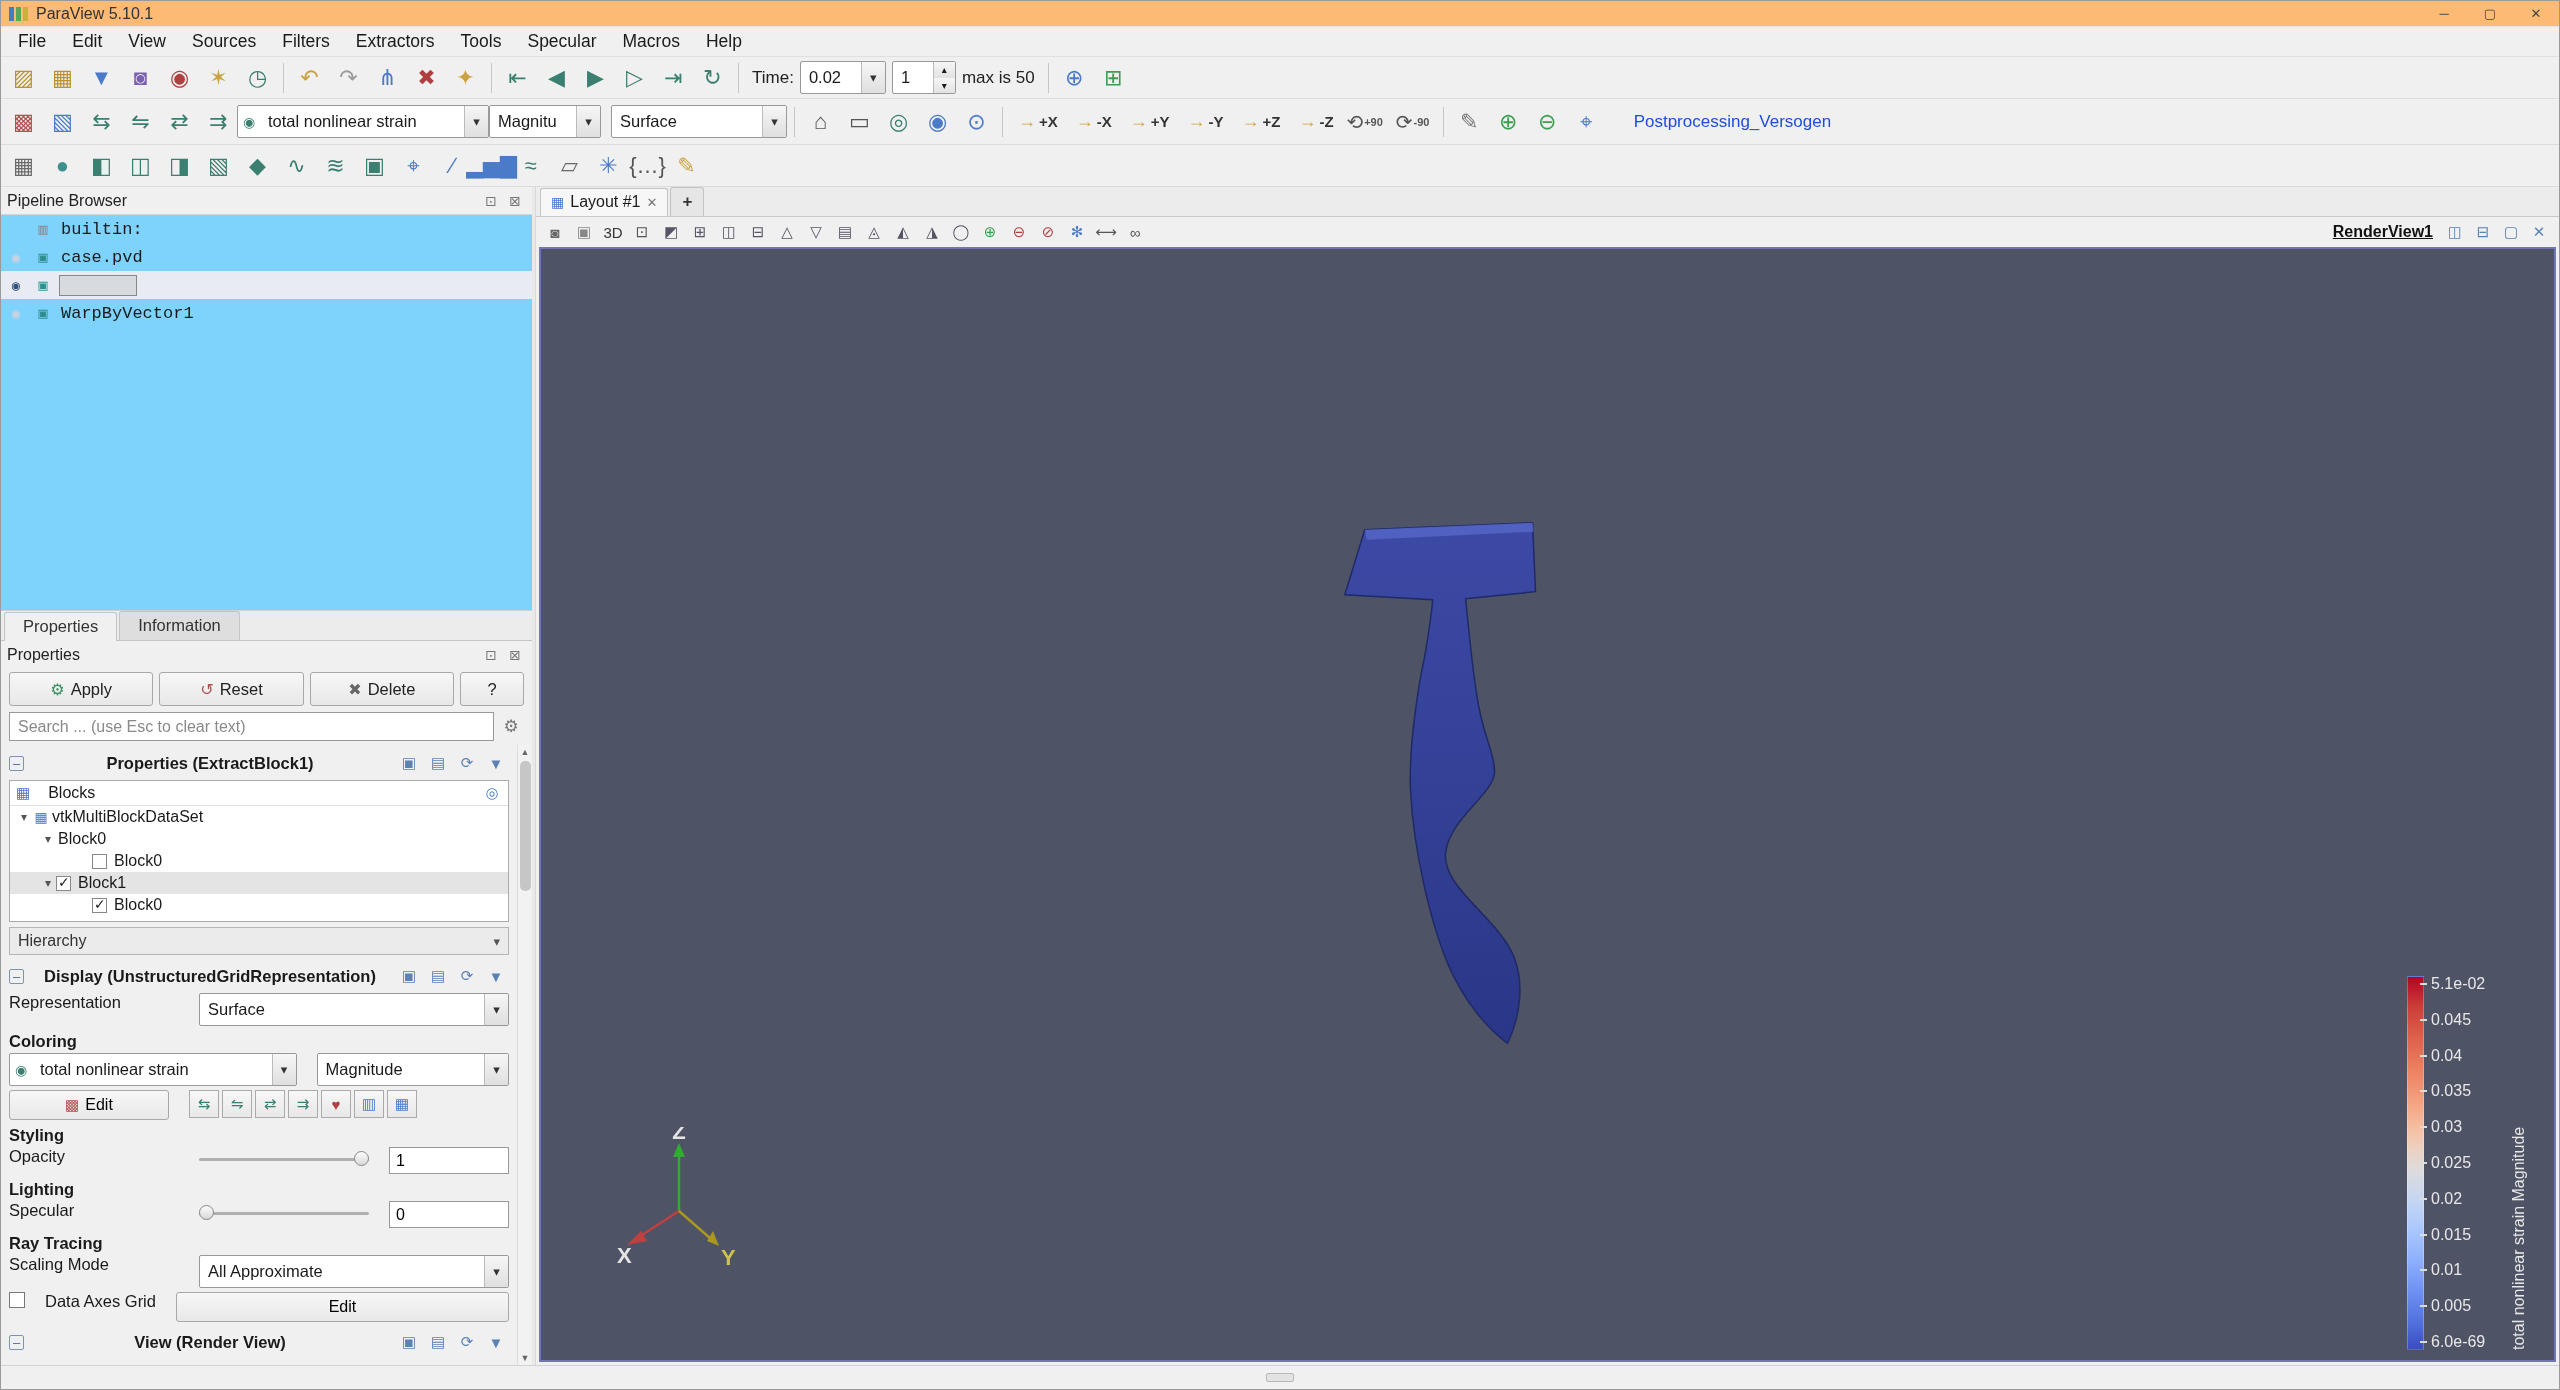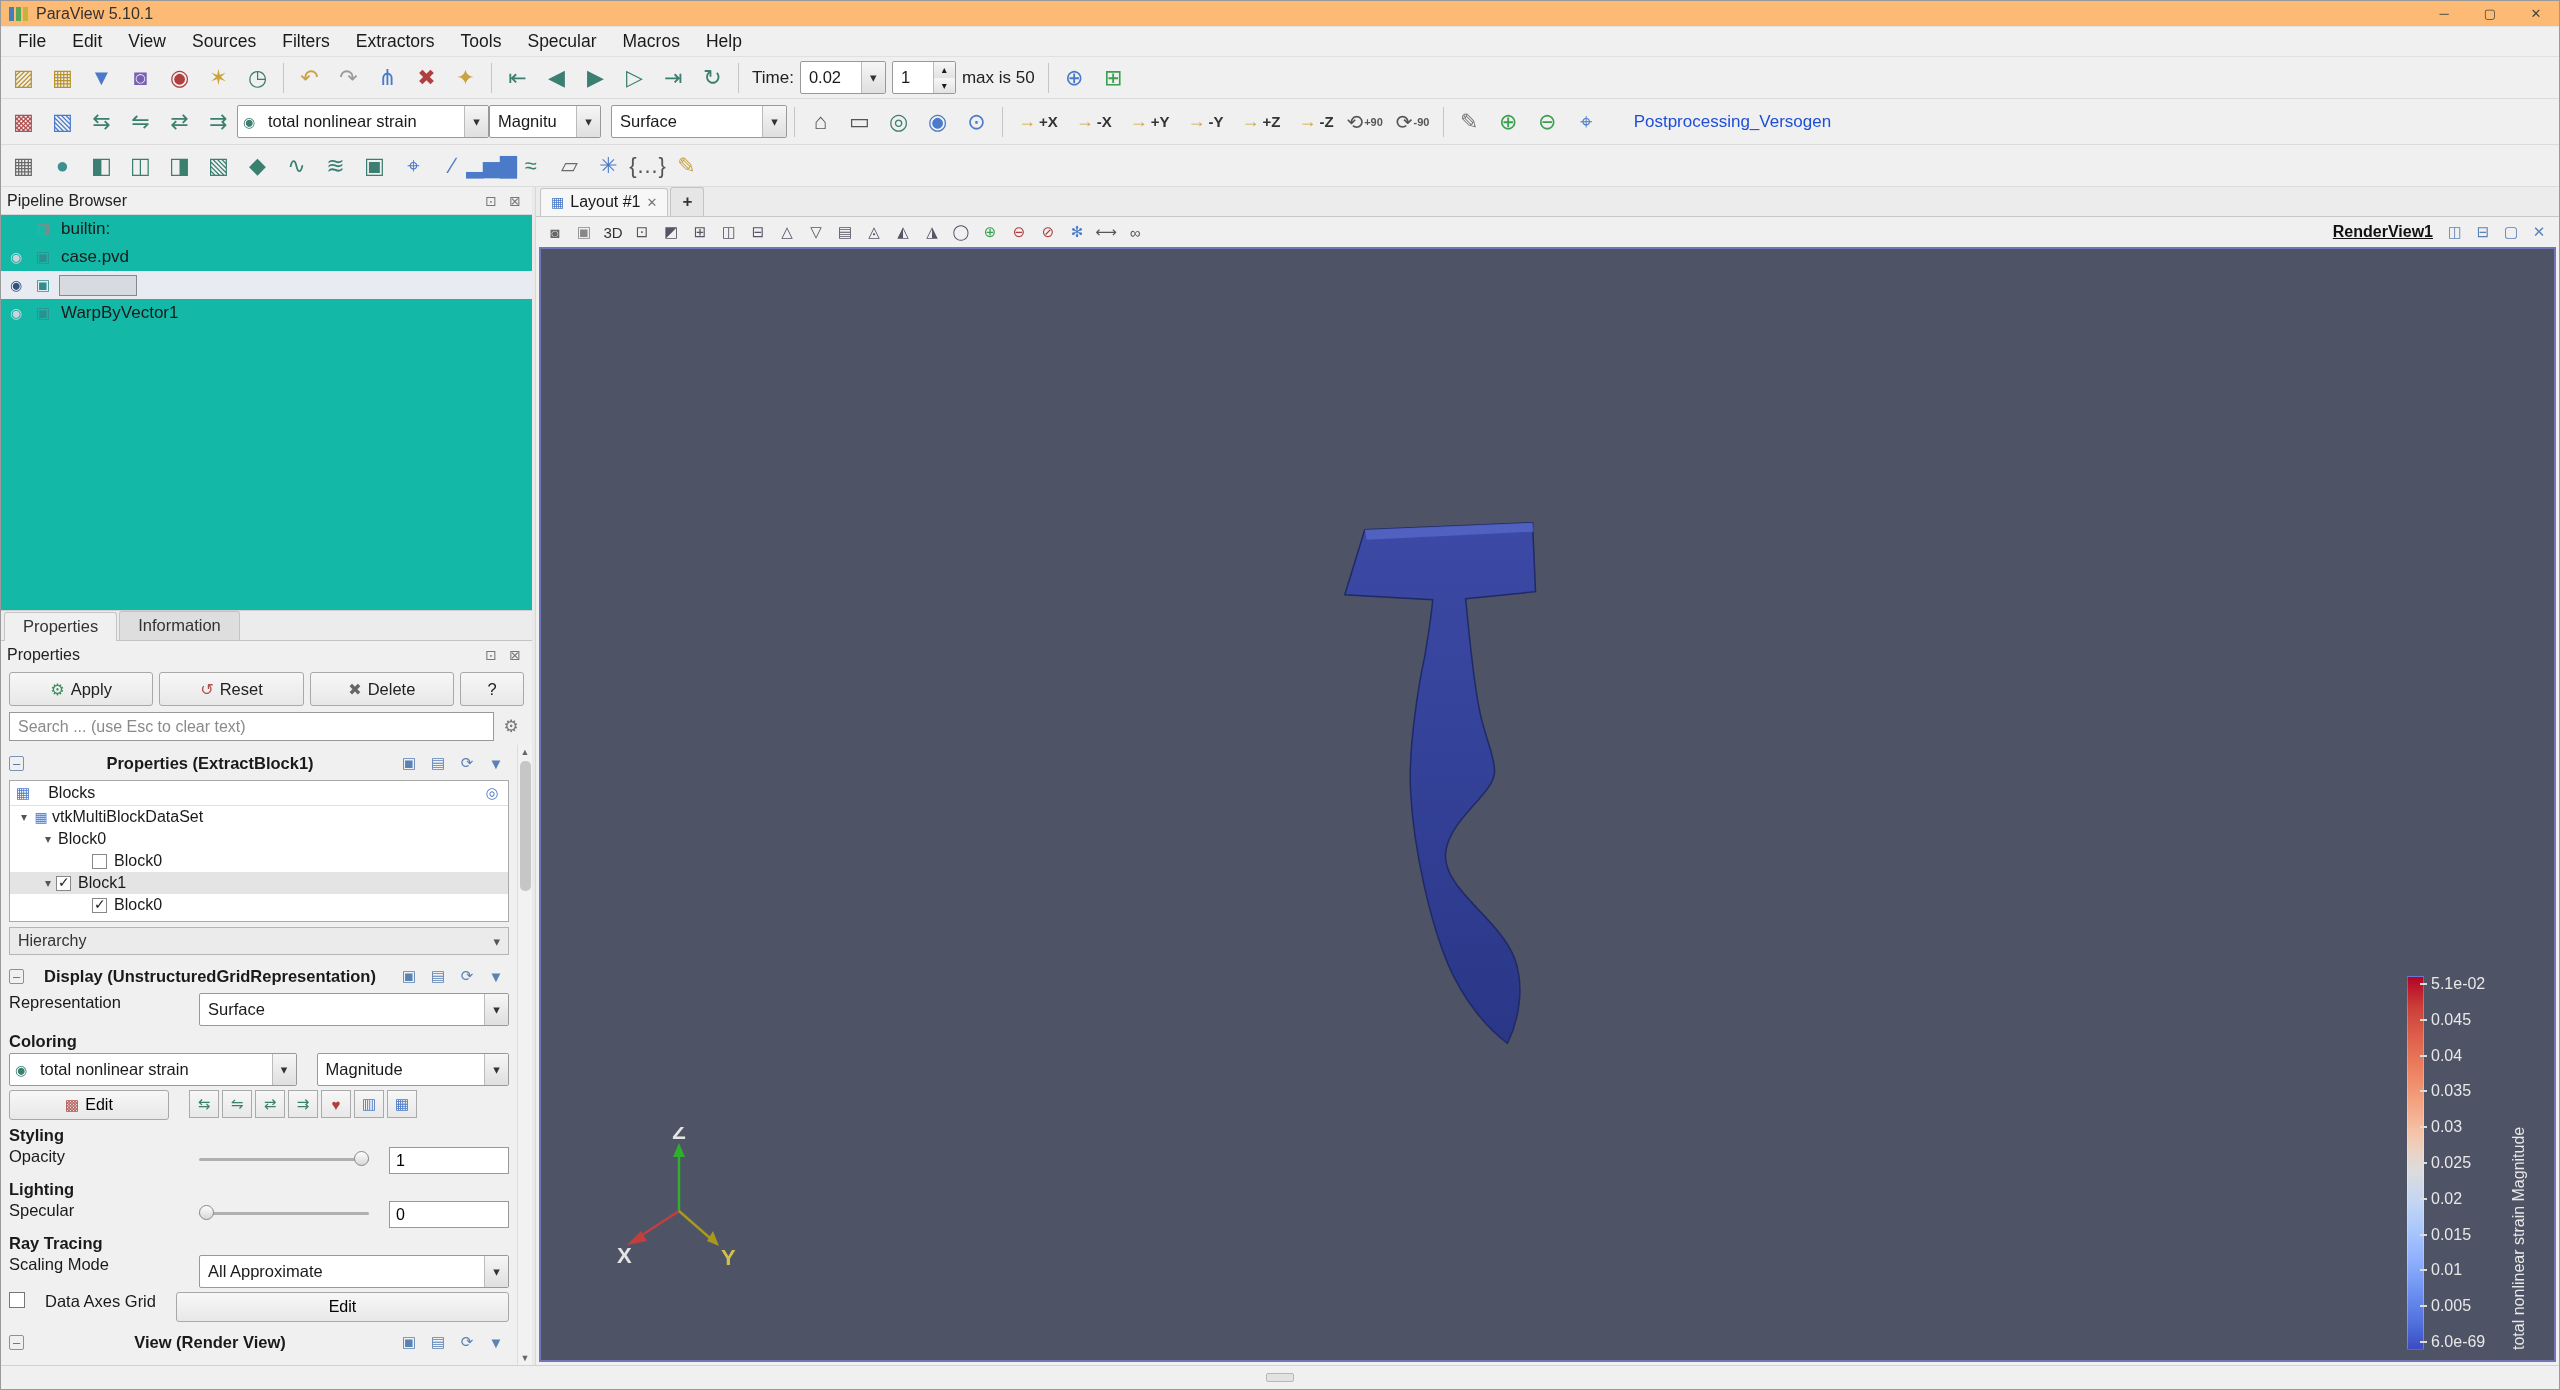--- a/index.html
+++ b/index.html
@@ -63,21 +63,21 @@
   .left { width:531px; flex:none; display:flex; flex-direction:column; background:#f0f0f0; min-height:0; }
   .vsplit { width:4px; flex:none; background:#e9e9e9; border-right:1px solid #d8d8d8; }
   .right { flex:1; display:flex; flex-direction:column; min-width:0; }
 
   
   .pipeline-panel { height:424px; flex:none; display:flex; flex-direction:column; border-bottom:1px solid #cfcfcf; }
   .panel-header { height:27px; flex:none; display:flex; align-items:center; padding:0 6px; font-size:16px; color:#222; }
   .ph-title { flex:1; }
   .ph-icons { display:flex; gap:2px; }
   .ph-btn { width:22px; height:22px; border:none; background:transparent; color:#777; font-size:14px; padding:0; }
-  .pipeline-tree { flex:1; background:#14b8a6; border-top:1px solid #d6d6d6; overflow:hidden; }
+  .pipeline-tree { flex:1; background:#7dd3fc; border-top:1px solid #d6d6d6; overflow:hidden;font-family:Liberation Mono, monospace; }
   .prow { height:28px; display:flex; align-items:center; font-size:17px; }
   .prow.sel { background:#e8ecf2; }
   .eye { width:30px; text-align:center; font-size:14px; flex:none; }
   .eye[data-eye="visible"]::before { content:"◉"; color:#33517d; }
   .eye[data-eye="hidden"]::before { content:"◉"; color:#cdd3dc; }
   .pic { width:24px; text-align:center; font-size:15px; margin-right:4px; flex:none; }
   .pic[data-icon="server"]::before { content:"▥"; color:#8a8a8a; }
   .pic[data-icon="source"]::before { content:"▣"; color:#2f8f8f; }
   .pic[data-icon="filter"]::before { content:"▣"; color:#2f8f8f; }
   .plabel { padding:0 2px; }

